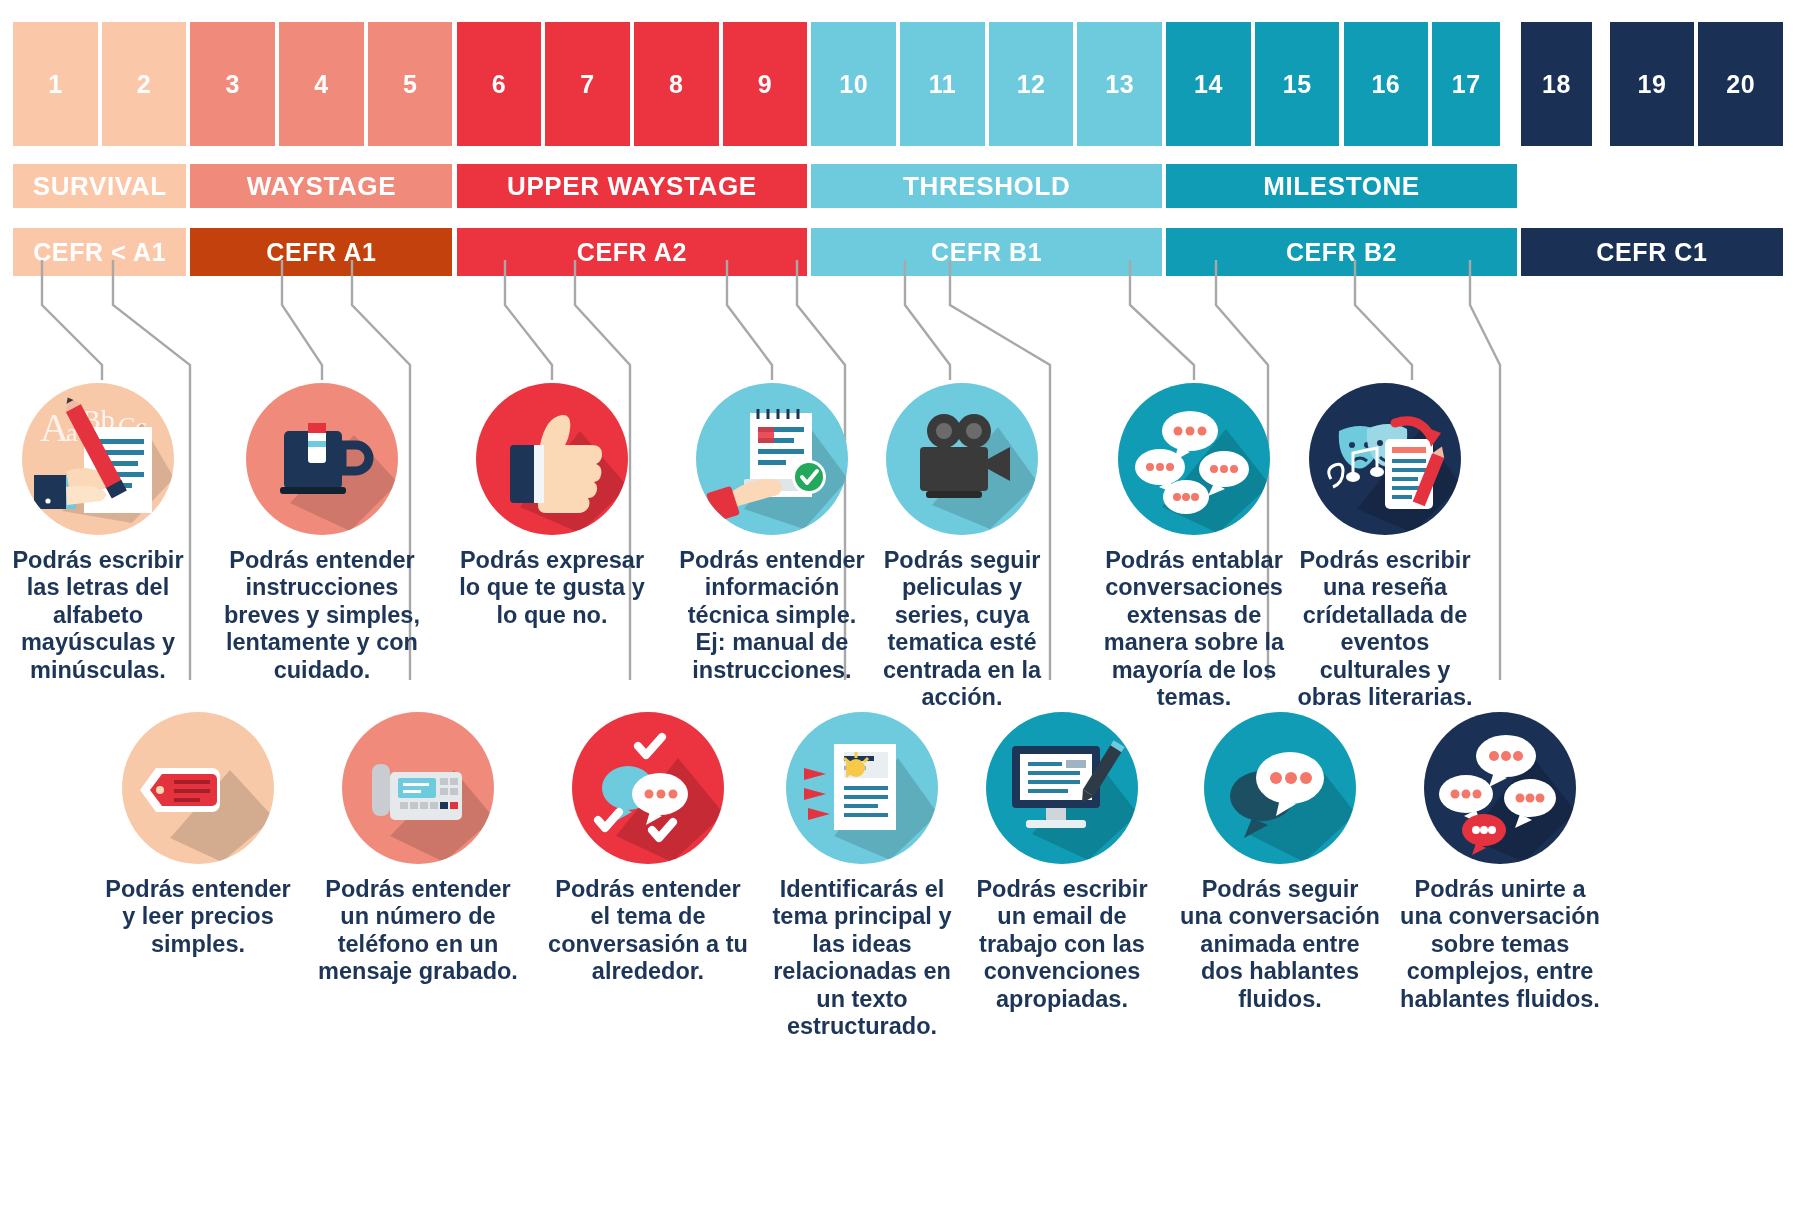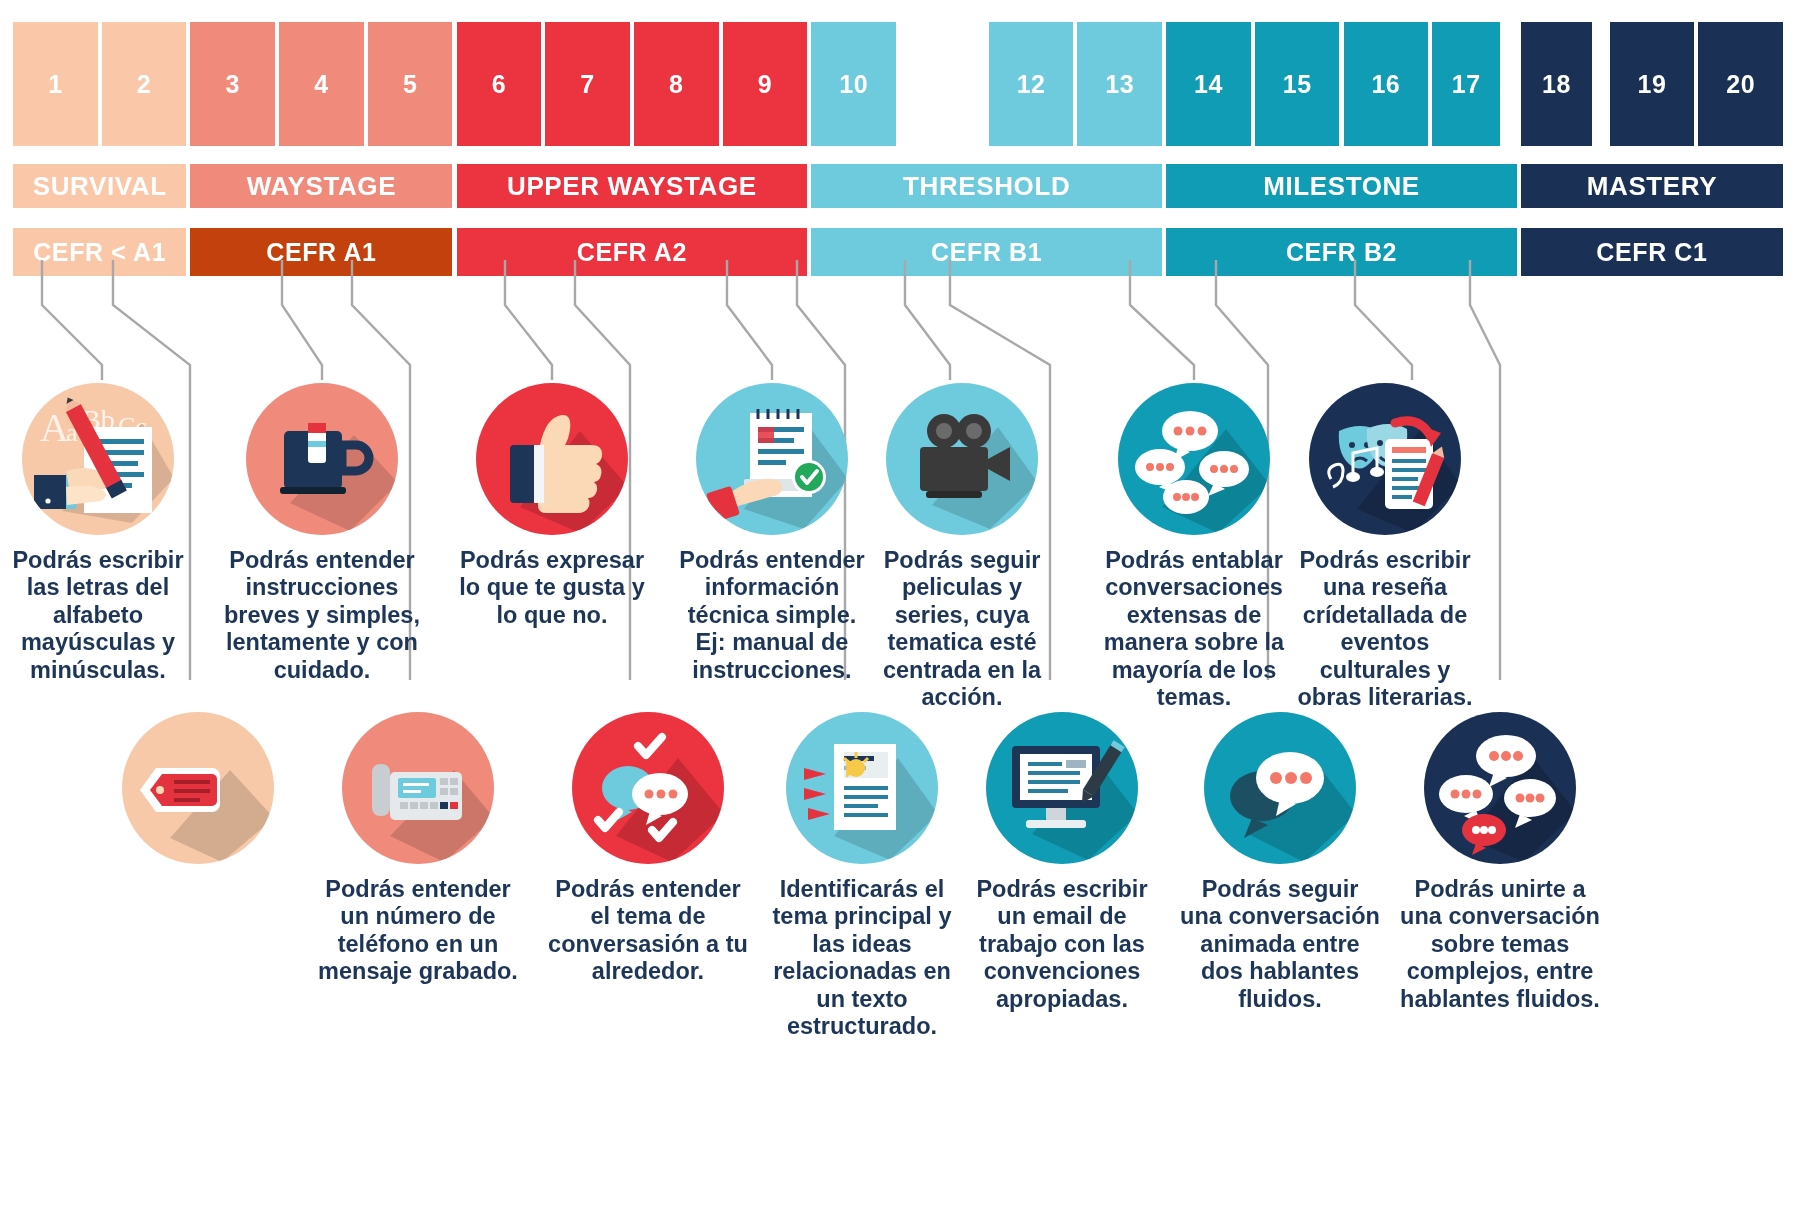--- a/index.html
+++ b/index.html
@@ -59,37 +59,37 @@
       <div class="num-cell" style="left: 0px; width: 84.7px; background: rgb(250, 199, 168);">1</div>
       <div class="num-cell" style="left: 88.7px; width: 84.7px; background: rgb(250, 199, 168);">2</div>
       <div class="num-cell" style="left: 177.4px; width: 84.7px; background: rgb(240, 139, 124);">3</div>
       <div class="num-cell" style="left: 266.1px; width: 84.7px; background: rgb(240, 139, 124);">4</div>
       <div class="num-cell" style="left: 354.8px; width: 84.7px; background: rgb(240, 139, 124);">5</div>
       <div class="num-cell" style="left: 443.5px; width: 84.7px; background: rgb(236, 51, 64);">6</div>
       <div class="num-cell" style="left: 532.2px; width: 84.7px; background: rgb(236, 51, 64);">7</div>
       <div class="num-cell" style="left: 620.9px; width: 84.7px; background: rgb(236, 51, 64);">8</div>
       <div class="num-cell" style="left: 709.6px; width: 84.7px; background: rgb(236, 51, 64);">9</div>
       <div class="num-cell" style="left: 798.3px; width: 84.7px; background: rgb(110, 202, 221);">10</div>
+      <div class="num-cell" style="left: 887px; width: 84.7px; background: rgb(110, 202, 221);">11</div>
       <div class="num-cell" style="left: 975.7px; width: 84.7px; background: rgb(110, 202, 221);">12</div>
       <div class="num-cell" style="left: 1064.4px; width: 84.7px; background: rgb(110, 202, 221);">13</div>
       <div class="num-cell" style="left: 1153.1px; width: 84.7px; background: rgb(16, 156, 181);">14</div>
       <div class="num-cell" style="left: 1241.8px; width: 84.7px; background: rgb(16, 156, 181);">15</div>
       <div class="num-cell" style="left: 1330.5px; width: 84.7px; background: rgb(16, 156, 181);">16</div>
       <div class="num-cell" style="left: 1419.2px; width: 68px; background: rgb(16, 156, 181);">17</div>
       <div class="num-cell" style="left: 1507.9px; width: 71px; background: rgb(26, 48, 85);">18</div>
       <div class="num-cell" style="left: 1596.6px; width: 84.7px; background: rgb(26, 48, 85);">19</div>
       <div class="num-cell" style="left: 1685.3px; width: 84.7px; background: rgb(26, 48, 85);">20</div>
     </div>
   <div class="band-row names" id="band-names-row">
       <div class="band-cell" style="left: 0px; width: 173.4px; background: rgb(250, 199, 168);">SURVIVAL</div>
       <div class="band-cell" style="left: 177.4px; width: 262.1px; background: rgb(240, 139, 124);">WAYSTAGE</div>
       <div class="band-cell" style="left: 443.5px; width: 350.8px; background: rgb(236, 51, 64);">UPPER WAYSTAGE</div>
       <div class="band-cell" style="left: 798.3px; width: 350.8px; background: rgb(110, 202, 221);">THRESHOLD</div>
       <div class="band-cell" style="left: 1153.1px; width: 350.8px; background: rgb(16, 156, 181);">MILESTONE</div>
-      <div class="band-cell" style="left: 1507.9px; width: 262.1px; background: rgb(26, 48, 85);">MASTERY</div>
     </div>
   <div class="band-row cefr" id="band-cefr-row">
       <div class="band-cell" style="left: 0px; width: 173.4px; background: rgb(250, 199, 168);">CEFR &lt; A1</div>
       <div class="band-cell" style="left: 177.4px; width: 262.1px; background: #c2410c;">CEFR A1</div>
       <div class="band-cell" style="left: 443.5px; width: 350.8px; background: rgb(236, 51, 64);">CEFR A2</div>
       <div class="band-cell" style="left: 798.3px; width: 350.8px; background: rgb(110, 202, 221);">CEFR B1</div>
       <div class="band-cell" style="left: 1153.1px; width: 350.8px; background: rgb(16, 156, 181);">CEFR B2</div>
       <div class="band-cell" style="left: 1507.9px; width: 262.1px; background: rgb(26, 48, 85);">CEFR C1</div>
     </div>
 </div>
@@ -285,20 +285,21 @@
  <path d="M34 56 l56 0 a8 8 0 0 1 8 8 v28 a8 8 0 0 1 -8 8 l-56 0 l-16 -22 z" fill="#fff"></path>
  <path d="M40 62 l50 0 a5 5 0 0 1 5 5 v22 a5 5 0 0 1 -5 5 l-50 0 l-12 -16 z" fill="#e4333f"></path>
  <circle cx="38" cy="78" r="4" fill="#fbd9b8"></circle>
  <g fill="#a61f28">
             <rect x="52" y="68" width="36" height="4"></rect>
             <rect x="52" y="77" width="36" height="4"></rect>
             <rect x="52" y="86" width="26" height="4"></rect>
           </g>
 </svg>
       </div>
+      <div class="caption">Podrás entender y leer precios simples.</div>
     </div>
     <div class="card" style="left: 318px; top: 712px;">
       <div class="circle" style="background: rgb(240, 139, 124);">
 <svg width="152" height="152" viewBox="0 0 152 152">
  <path d="M112 58 L152 106 L102 150 L48 124 Z" fill="#000" opacity=".15"></path>
  <rect x="30" y="52" width="18" height="52" rx="8" fill="#c9cdd2"></rect>
  <rect x="48" y="60" width="72" height="48" rx="5" fill="#e6e9ec"></rect>
  <rect x="56" y="66" width="38" height="20" rx="2" fill="#6ecadd"></rect>
  <g fill="#fff">
             <rect x="61" y="71" width="26" height="3"></rect>

